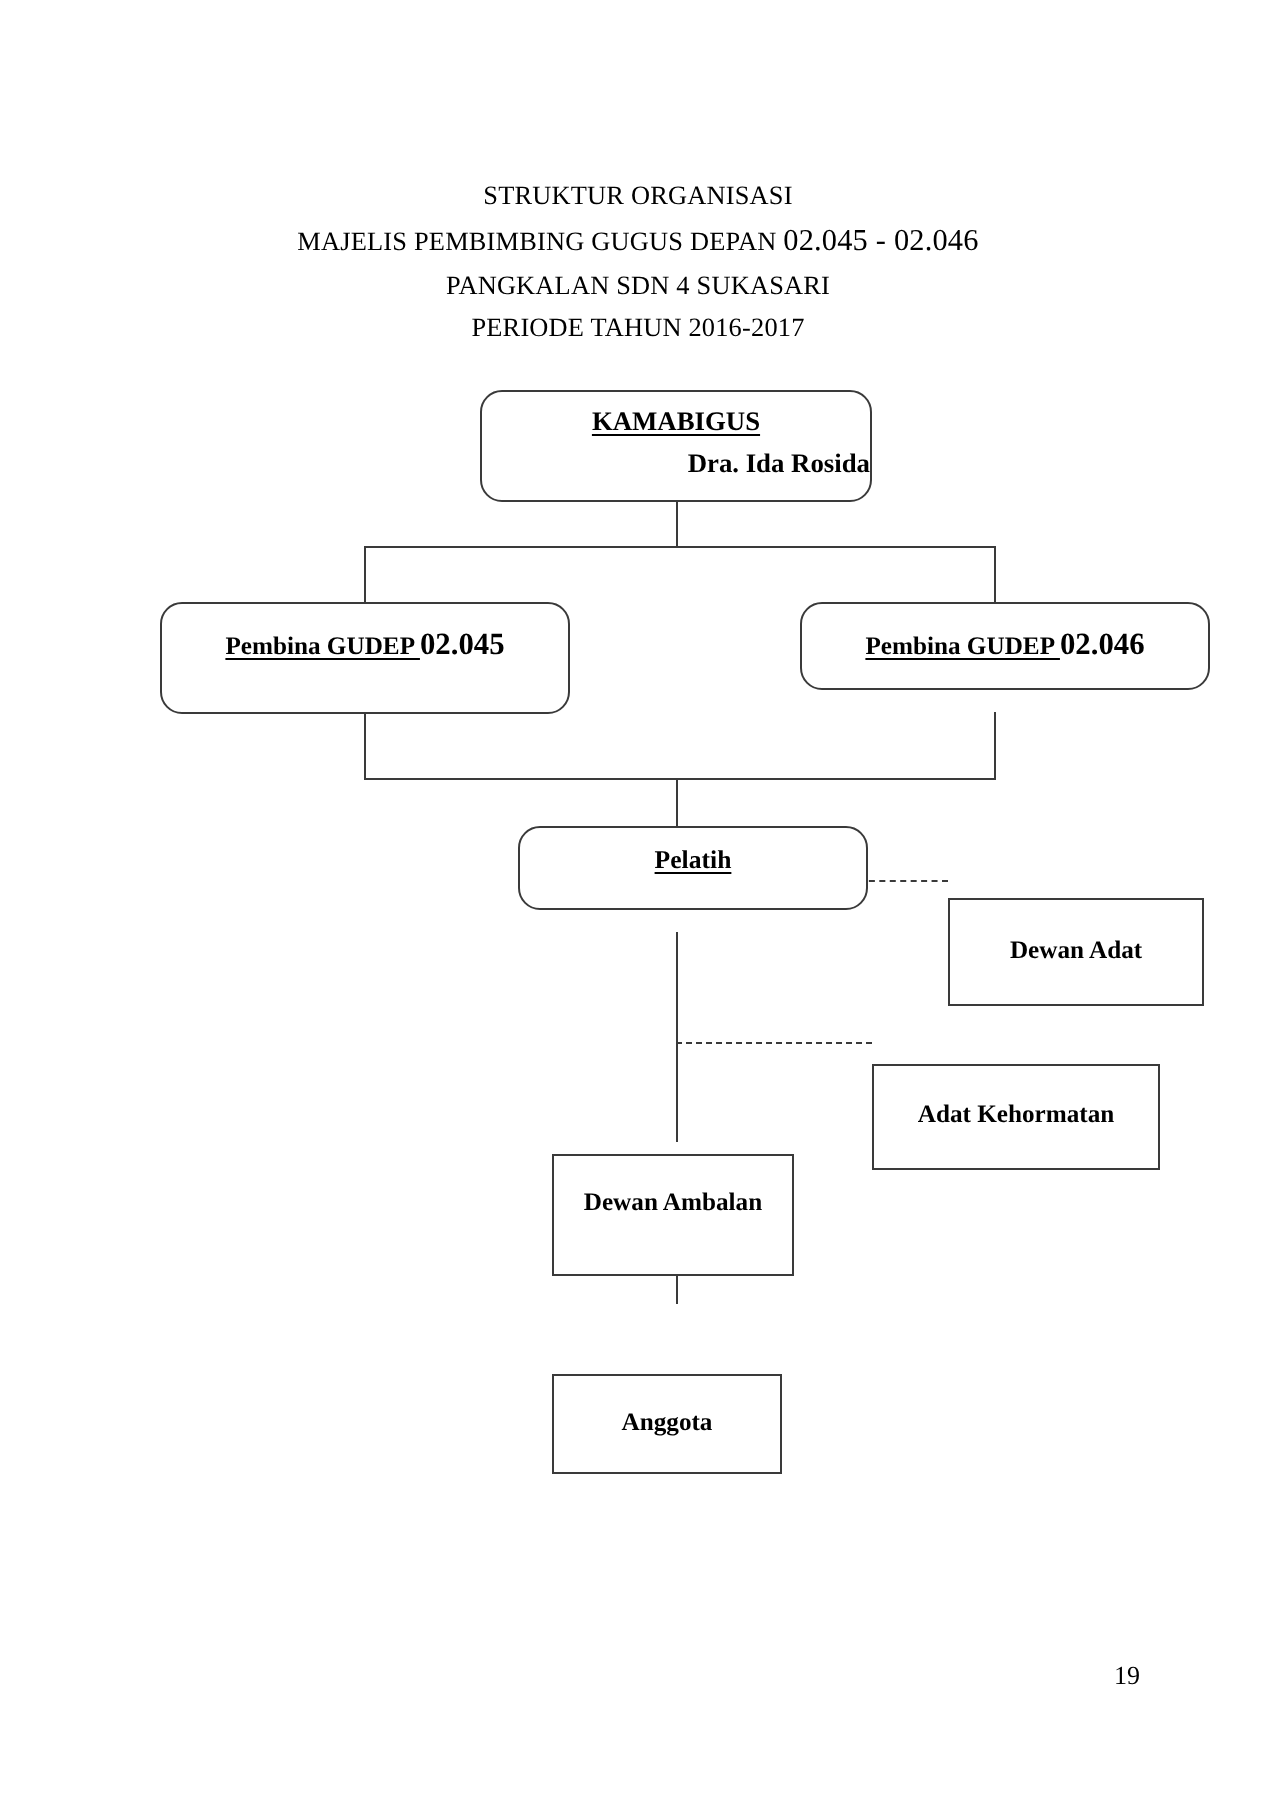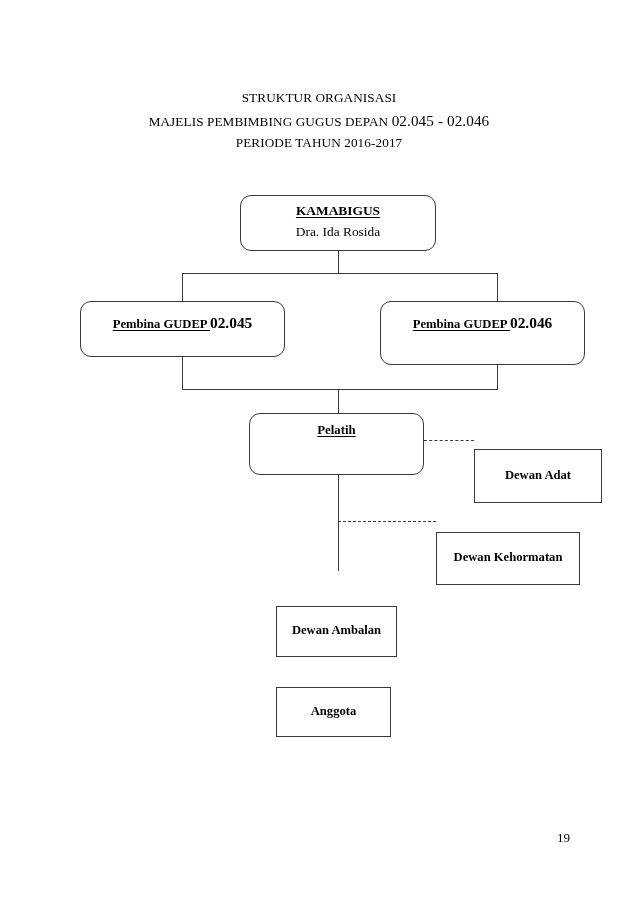--- a/index.html
+++ b/index.html
@@ -55,50 +55,50 @@
     left: 0;
     width: 100%;
     text-align: center;
     font-weight: bold;
     white-space: nowrap;
   }
   .node .sub {
     position: absolute;
     left: 0;
     width: 100%;
-    text-align: center;
-    font-weight: normal;
+    text-align: right;
+    font-weight: bold;
     white-space: nowrap;
   }
   .u { text-decoration: underline; text-underline-offset: 2px; }
 
   
   #kamabigus { left: 240px; top: 195px; width: 196px; height: 56px; }
   #kamabigus .title { top: 7px;  font-size: 13.4px; }
   #kamabigus .sub   { top: 28px; font-size: 13.4px; }
 
   #gudep-045 { left: 80px;  top: 301px; width: 205px; height: 56px; }
-  #gudep-046 { left: 380px; top: 301px; width: 205px; height: 64px; padding-left: 32px; }
+  #gudep-046 { left: 400px; top: 301px; width: 205px; height: 44px; padding-left: 32px; }
   .gudep .title { top: 12px; font-size: 12.6px; }
   .gudep .title .code {
     font-size: 15.4px;
     text-decoration: none;
     display: inline-block;
   }
 
-  #pelatih { left: 249px; top: 413px; width: 175px; height: 62px; }
+  #pelatih { left: 259px; top: 413px; width: 175px; height: 42px; }
   #pelatih .title { top: 9px; font-size: 12.8px; }
 
   #dewan-adat { left: 474px; top: 413px; width: 128px; height: 54px; }
   #dewan-adat .title { top: 18px; font-size: 12.6px; }
 
   #dewan-kehormatan { left: 436px; top: 496px; width: 144px; height: 53px; }
   #dewan-kehormatan .title { top: 17px; font-size: 12.6px; }
 
-  #dewan-ambalan { left: 276px; top: 570px; width: 121px; height: 51px; font-family: Liberation Serif, serif; }
+  #dewan-ambalan { left: 276px; top: 541px; width: 121px; height: 61px; font-family: Liberation Serif, serif; }
   #dewan-ambalan .title { top: 16px; font-size: 12.6px; }
 
   #anggota { left: 276px; top: 651px; width: 115px; height: 50px; }
   #anggota .title { top: 16px; font-size: 12.6px; }
 
   
   .ln {
     position: absolute;
     background: #3a3a3a;
   }
@@ -122,20 +122,21 @@
   }
 </style>
 </head>
 <body>
 
 <div id="page">
 
   <div class="heading">
     <div class="line l1">STRUKTUR ORGANISASI</div>
     <div class="line l2"><span>MAJELIS PEMBIMBING GUGUS DEPAN </span><span class="big">02.045 - 02.046</span></div>
+    <div class="line l3">PANGKALAN SDN 4 SUKASARI</div>
     <div class="line l4">PERIODE TAHUN 2016-2017</div>
   </div>
 
   <div class="ln v" style="left:338px; top:250px; height:24px;"></div>
   <div class="ln h" style="left:182px; top:273px; width:316px;"></div>
   <div class="ln v" style="left:182px; top:273px; height:29px;"></div>
   <div class="ln v" style="left:497px; top:273px; height:29px;"></div>
 
   <div class="ln v" style="left:182px; top:356px; height:34px;"></div>
   <div class="ln v" style="left:497px; top:356px; height:34px;"></div>
@@ -164,21 +165,21 @@
 
   <div class="node round" id="pelatih">
     <div class="title u">Pelatih</div>
   </div>
 
   <div class="node sharp" id="dewan-adat">
     <div class="title">Dewan Adat</div>
   </div>
 
   <div class="node sharp" id="dewan-kehormatan">
-    <div class="title">Dewan Kehormatan</div>
+    <div class="title">Adat Kehormatan</div>
   </div>
 
   <div class="node sharp" id="dewan-ambalan">
     <div class="title">Dewan Ambalan</div>
   </div>
 
   <div class="node sharp" id="anggota">
     <div class="title">Anggota</div>
   </div>
 

